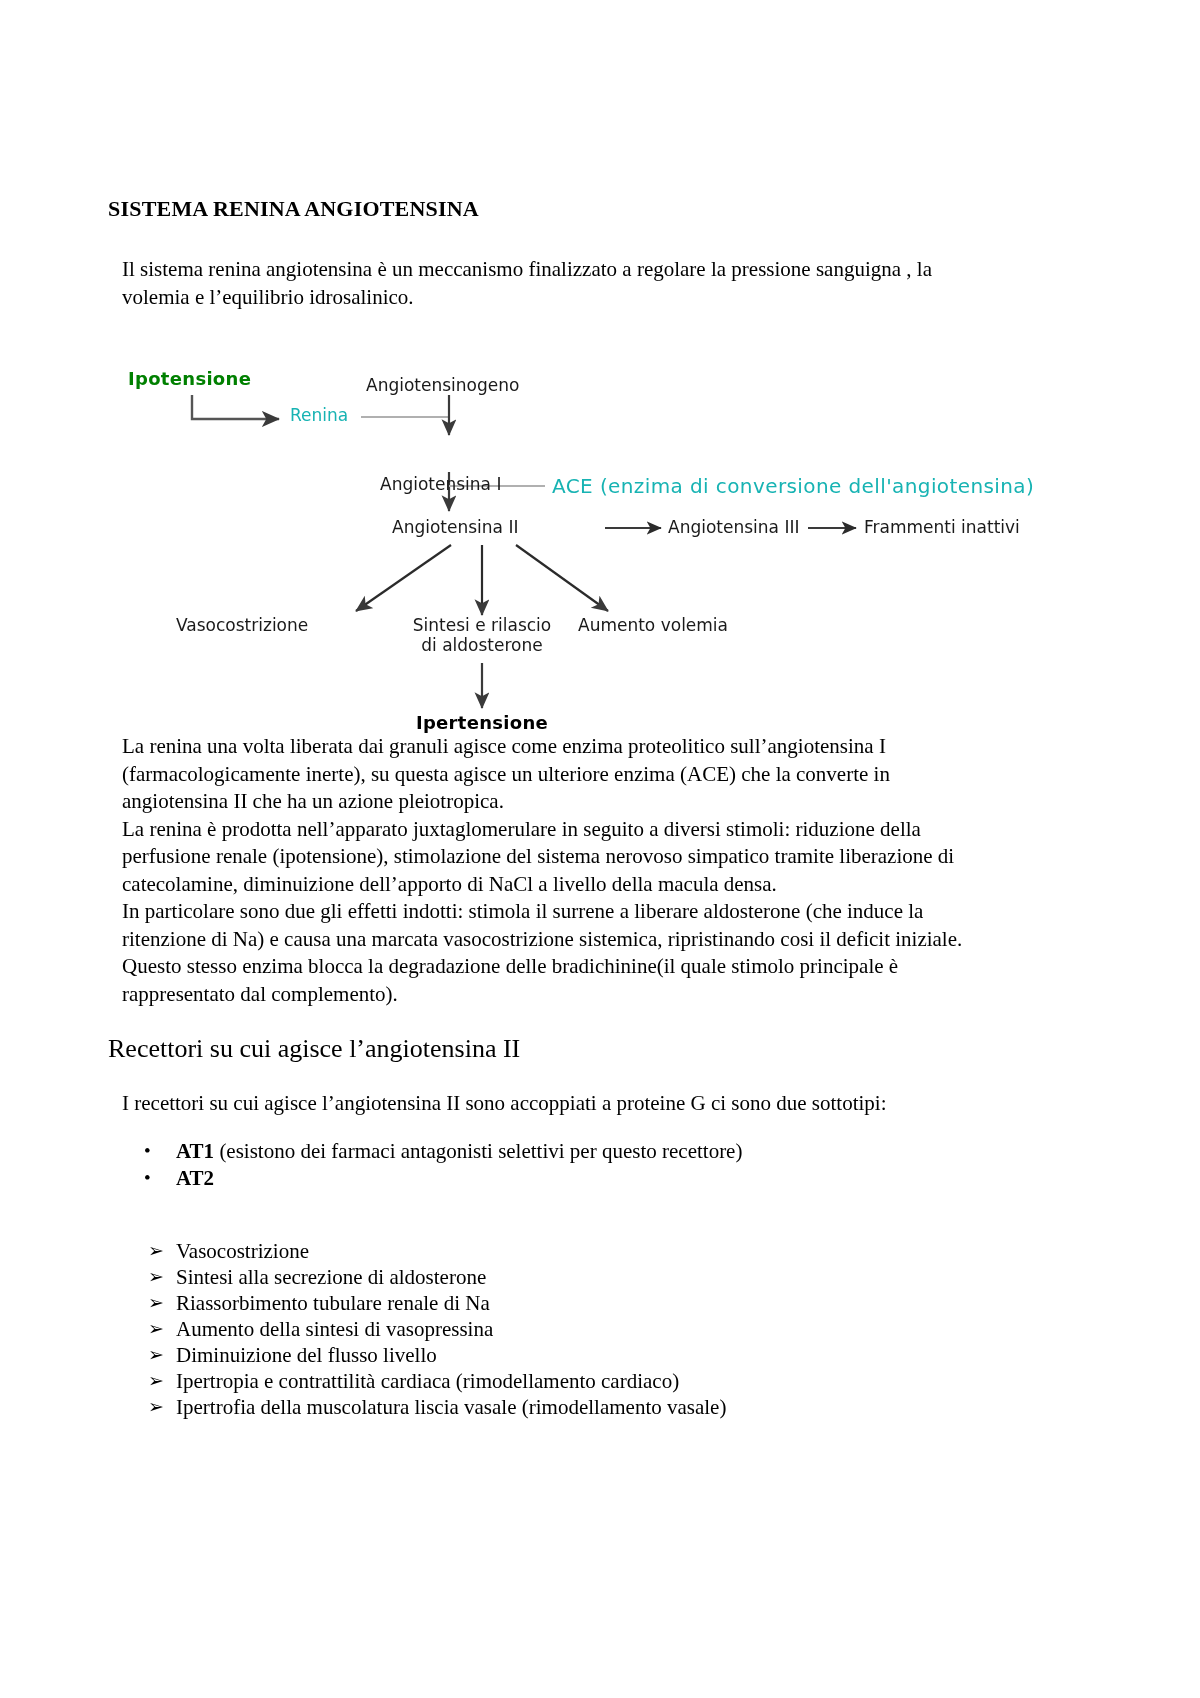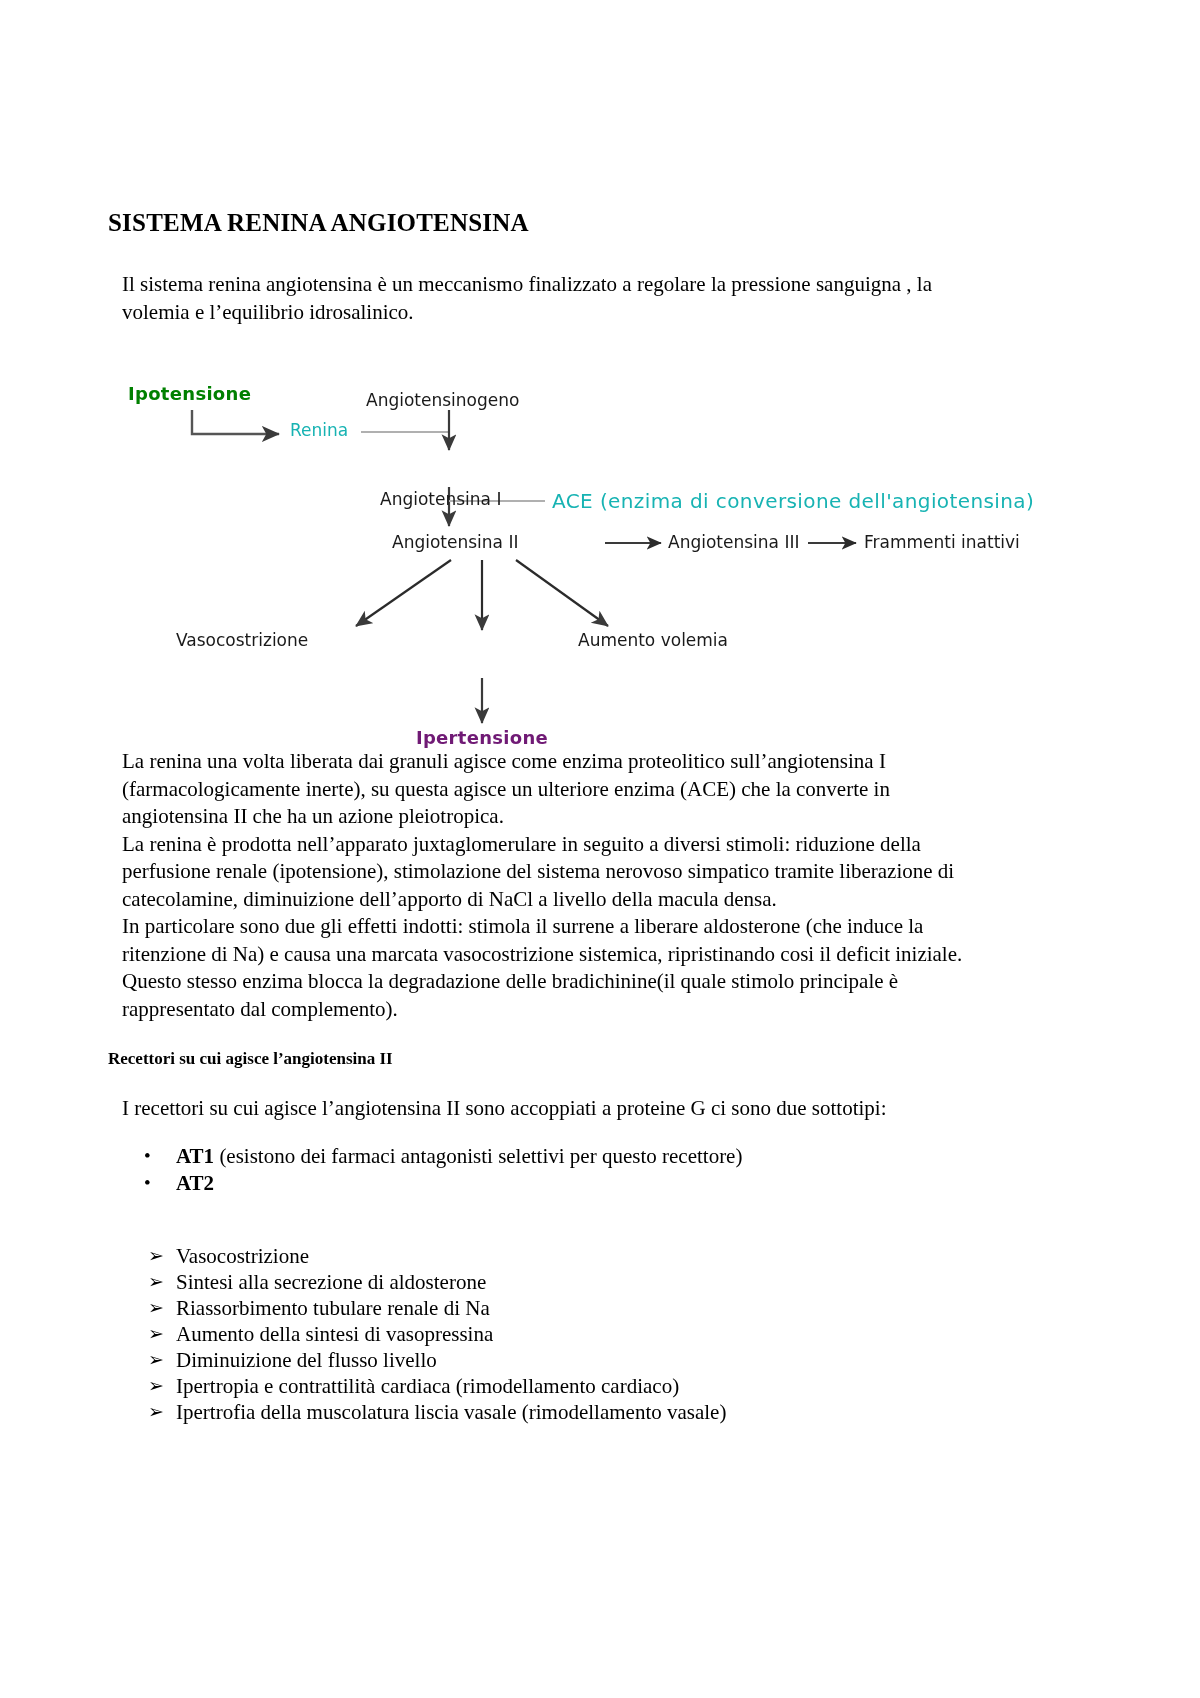--- a/index.html
+++ b/index.html
@@ -24,38 +24,38 @@
   }
   .content {
     position: absolute;
     left: 108px;
     top: 196px;
     width: 890px;
   }
 
   
   h1.doc-title {
-    font-size: 25px;
+    font-size: 22px;
     font-weight: bold;
     letter-spacing: 0.2px;
-    margin: 13px 0 34px 0;
+    margin: 0 0 34px 0;
     font-family: "Liberation Serif", "DejaVu Serif", serif;
   }
   p.para {
     font-size: 21px;
     line-height: 27.5px;
     margin: 0 0 0 14px;
     font-family: "Liberation Serif", "DejaVu Serif", serif;
   }
   .block-gap { height: 26px; }
   .small-gap { height: 20px; }
 
   h2.sub-head {
-    font-size: 17px;
-    font-weight: bold;
+    font-size: 26px;
+    font-weight: normal;
     margin: 0;
     font-family: "Liberation Serif", "DejaVu Serif", serif;
   }
 
   ul.bullets, ul.arrows {
     list-style: none;
     margin: 0;
     padding: 0;
   }
   ul.bullets li, ul.arrows li {
@@ -174,24 +174,28 @@
       <div class="dg-label dg-small" style="left:444px; top:113px; color:#17b3b3;">ACE (enzima di conversione dell'angiotensina)</div>
 
       <div class="dg-label" style="left:284px; top:154px;">Angiotensina II</div>
 
       <div class="dg-label" style="left:560px; top:154px;">Angiotensina III</div>
 
       <div class="dg-label" style="left:756px; top:154px;">Frammenti inattivi</div>
 
       <div class="dg-label" style="left:68px; top:252px;">Vasocostrizione</div>
 
+      <div class="dg-label center" style="left:272px; top:252px; width:204px;">
+        <span>Sintesi e rilascio</span><br>
+        <span>di aldosterone</span>
+      </div>
 
       <div class="dg-label" style="left:470px; top:252px;">Aumento volemia</div>
 
-      <div class="dg-label dg-hypo center" style="left:274px; top:350px; width:200px; color:#701a75;">Ipertensione</div>
+      <div class="dg-label dg-hypo center" style="left:274px; top:350px; width:200px; color:#000000;">Ipertensione</div>
     </div>
 
     <p class="para">La renina una volta liberata dai granuli agisce come enzima proteolitico sull’angiotensina I (farmacologicamente inerte), su questa agisce un ulteriore enzima (ACE) che la converte in angiotensina II che ha un azione pleiotropica.</p>
     <p class="para">La renina è prodotta nell’apparato juxtaglomerulare in seguito a diversi stimoli: riduzione della perfusione renale (ipotensione), stimolazione del sistema nerovoso simpatico tramite liberazione di catecolamine, diminuizione dell’apporto di NaCl a livello della macula densa.</p>
     <p class="para">In particolare sono due gli effetti indotti: stimola il surrene a liberare aldosterone (che induce la ritenzione di Na) e causa una marcata vasocostrizione sistemica, ripristinando cosi il deficit iniziale. Questo stesso enzima blocca la degradazione delle bradichinine(il quale stimolo principale è rappresentato dal complemento).</p>
 
     <div class="block-gap"></div>
 
     <h2 class="sub-head">Recettori su cui agisce l’angiotensina II</h2>
 

